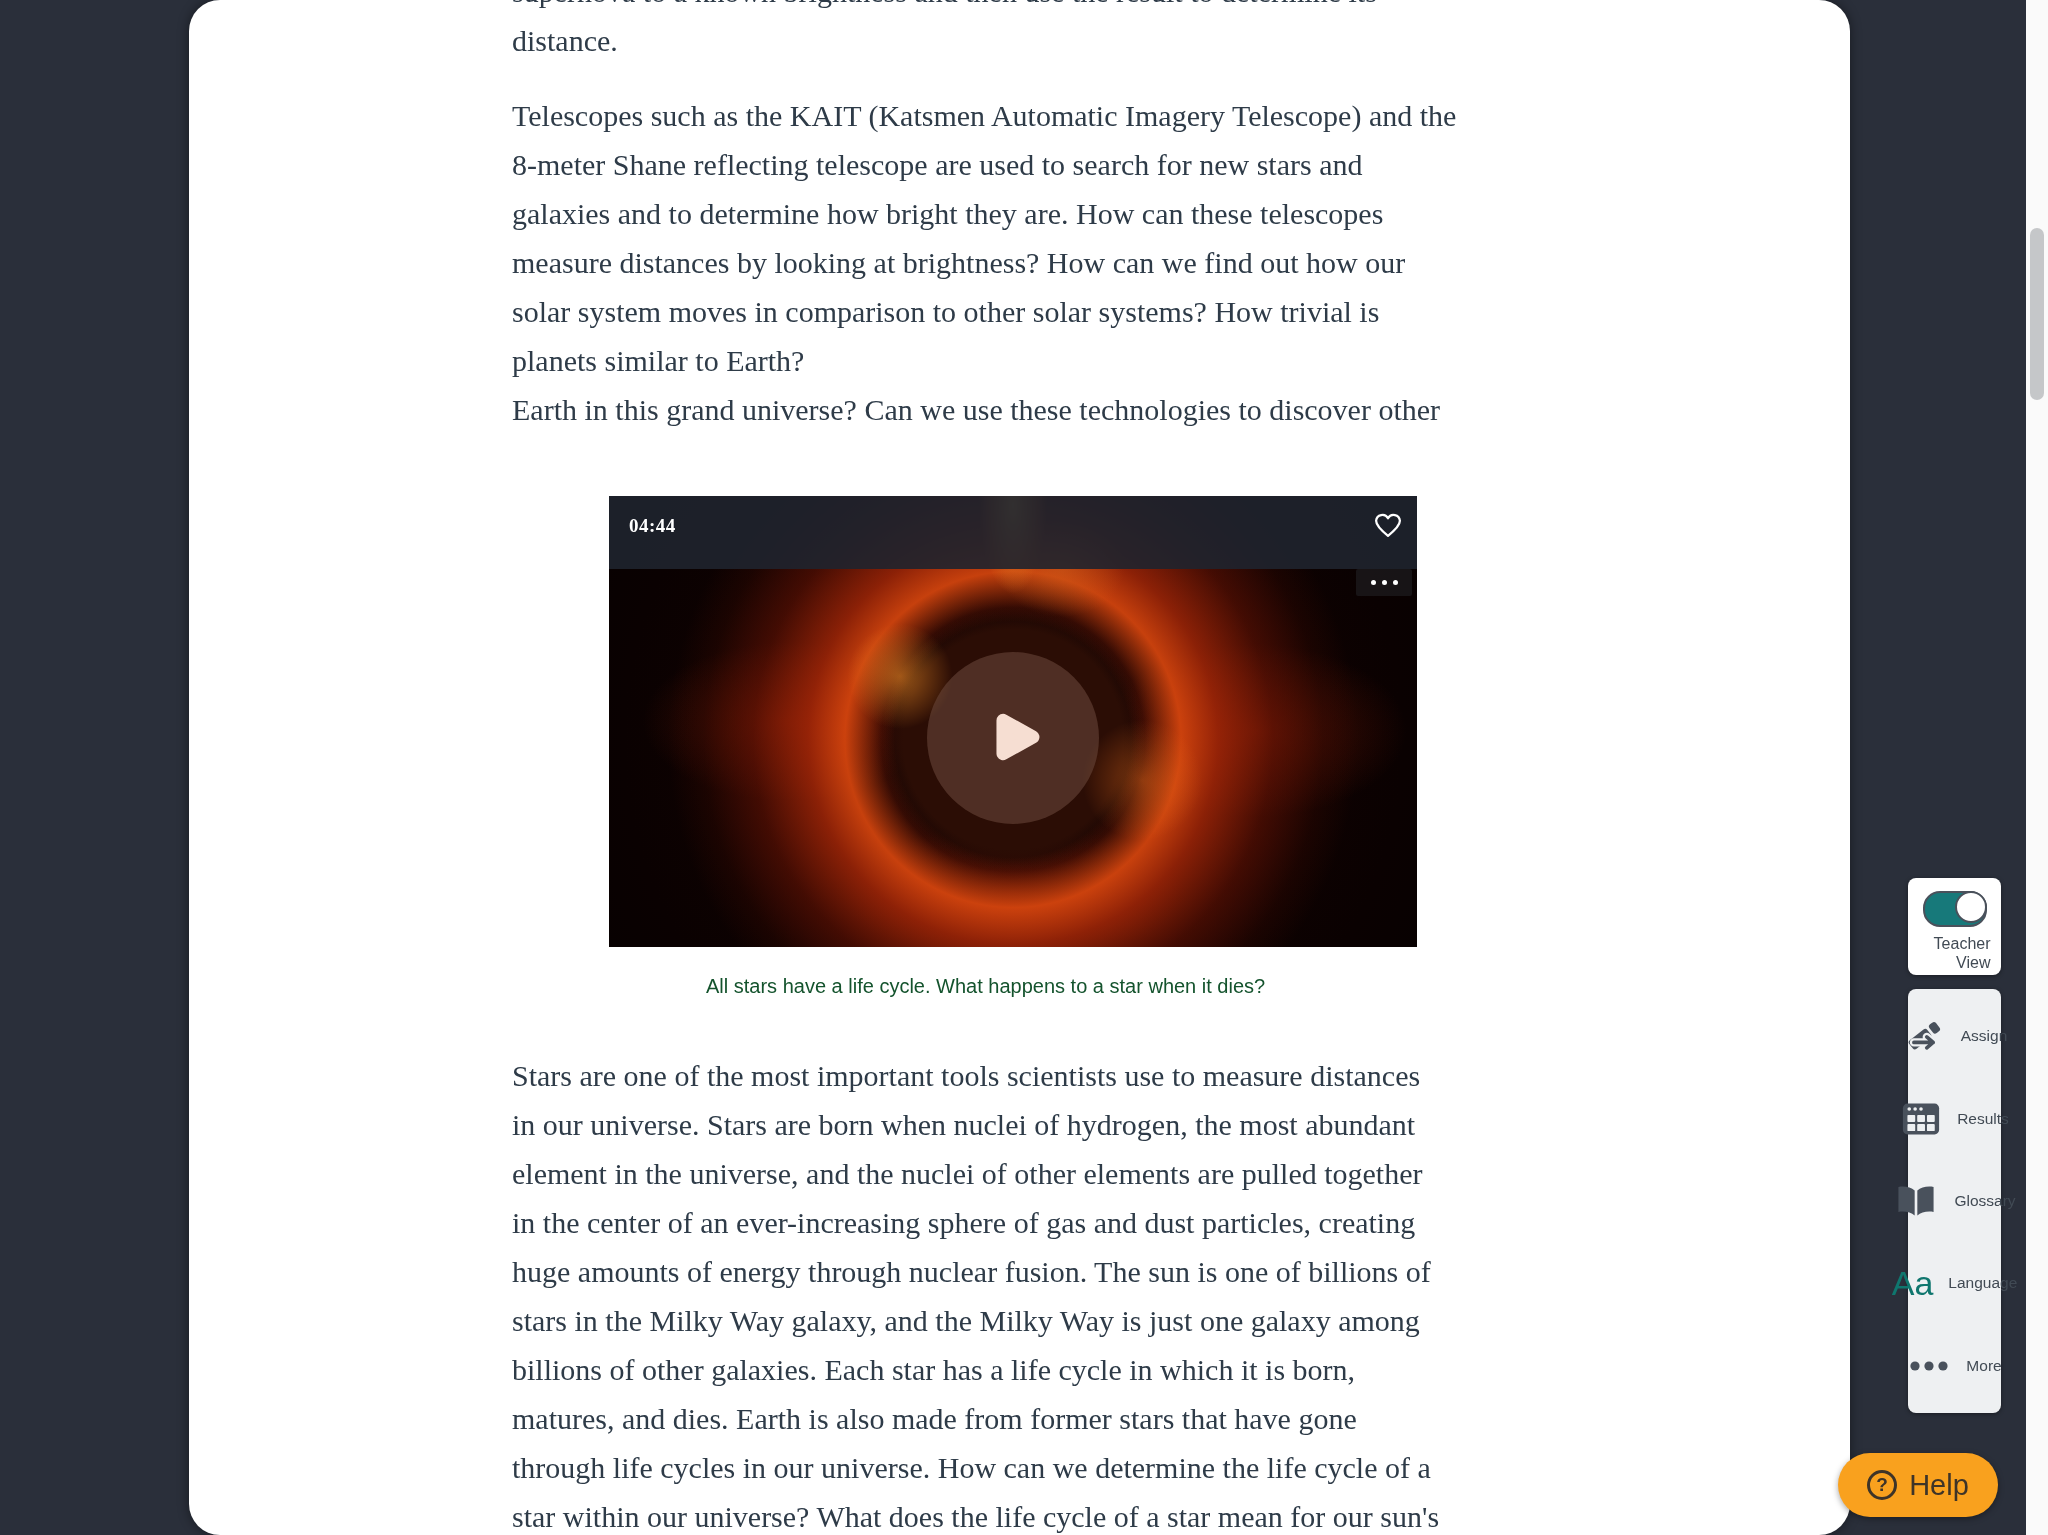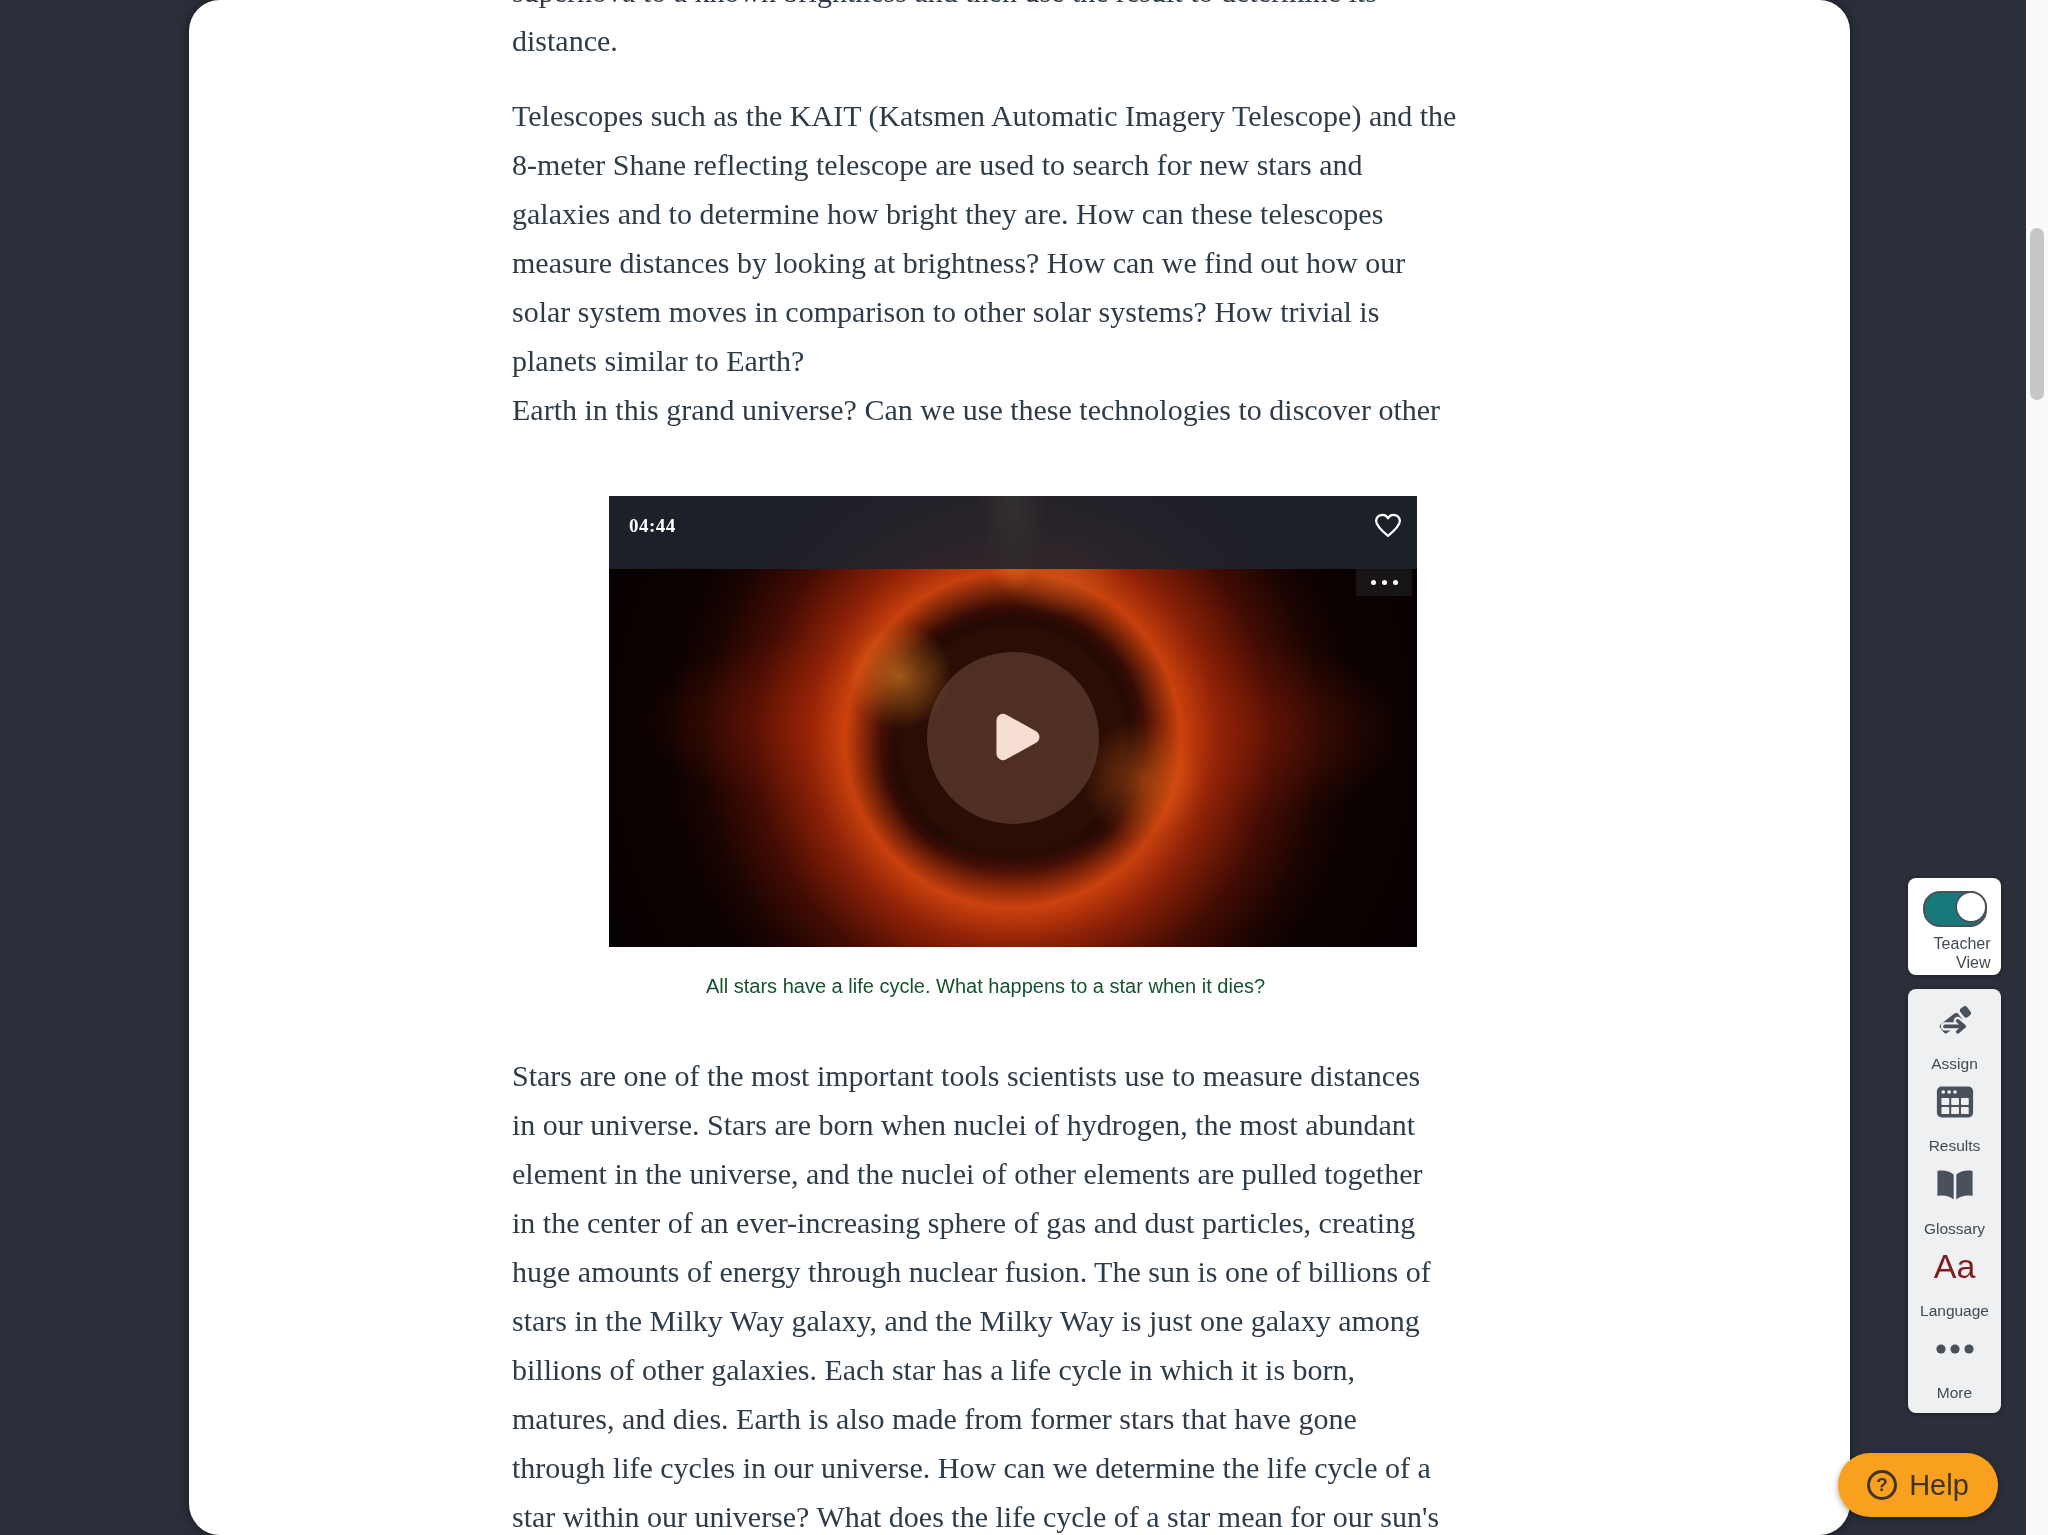--- a/index.html
+++ b/index.html
@@ -84,26 +84,26 @@
     margin-top:7px;width:72px;text-align:right;
     color:#414a54;font-size:16px;line-height:19px;
   }
   .tools-card{
     position:absolute;left:1908px;top:989px;width:93px;height:424px;
     background:#eef0f2;border-radius:8px;box-shadow:0 1px 4px rgba(0,0,0,0.4);
     display:flex;flex-direction:column;padding:6px 0;box-sizing:border-box;
   }
   .tool-item{
     flex:1;background:none;border:none;cursor:pointer;
-    display:flex;flex-direction:column;align-items:center;justify-content:center;gap:15px;
+    display:flex;flex-direction:row;align-items:center;justify-content:center;gap:15px;
     padding:0;
   }
   .tool-icon{height:40px;display:flex;align-items:center;justify-content:center;}
   .tool-label{color:#414a54;font-size:15.5px;font-family:"Liberation Sans",sans-serif;}
-  .aa-glyph{font-size:34px;color:#7f1d1d;font-family:"Liberation Sans",sans-serif;}
+  .aa-glyph{font-size:34px;color:#0f766e;font-family:"Liberation Sans",sans-serif;}
   
   .help-btn{
     position:absolute;left:1838px;top:1453px;width:160px;height:64px;border-radius:32px;
     background:#f9a11e;border:none;cursor:pointer;
     display:flex;align-items:center;justify-content:center;gap:12px;
     box-shadow:0 2px 6px rgba(0,0,0,0.35);
   }
   .help-qmark{
     width:30px;height:30px;border-radius:50%;border:3px solid #3e3428;box-sizing:border-box;
     color:#3e3428;font-size:19px;font-weight:bold;

